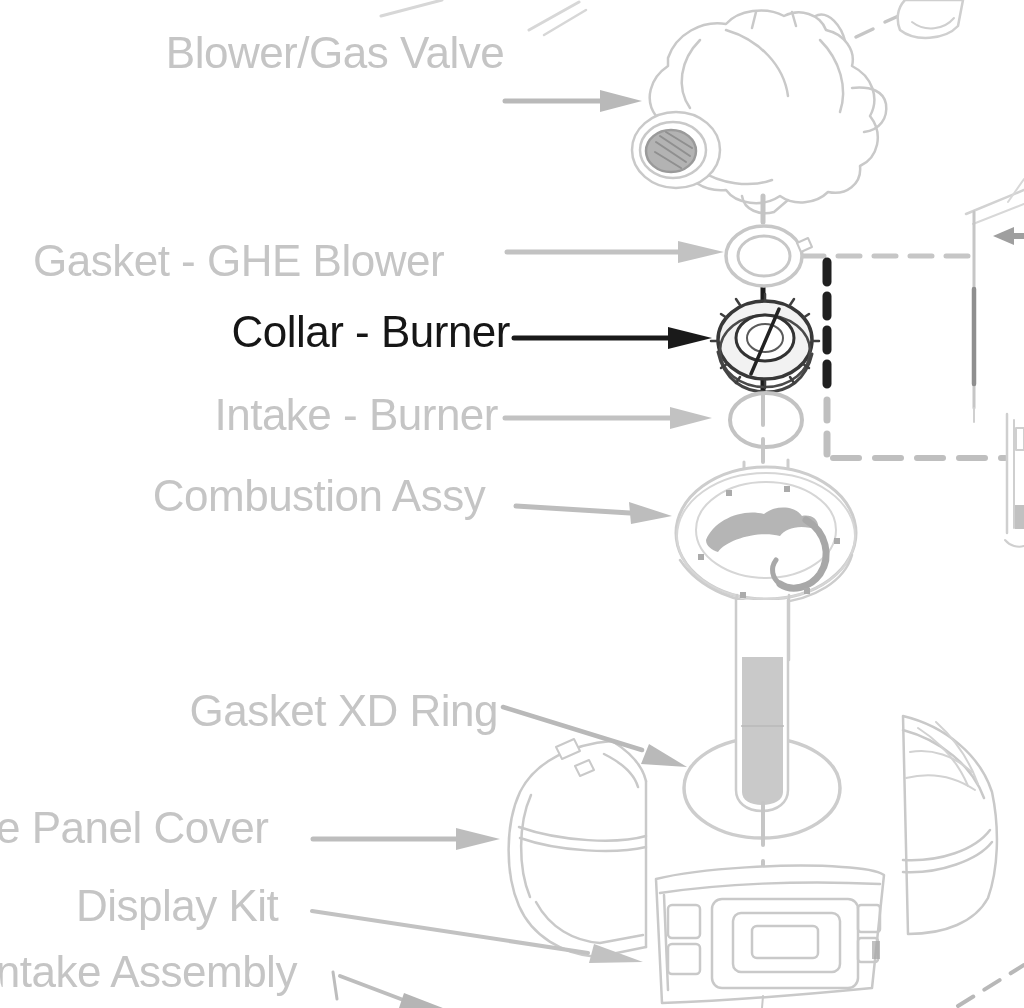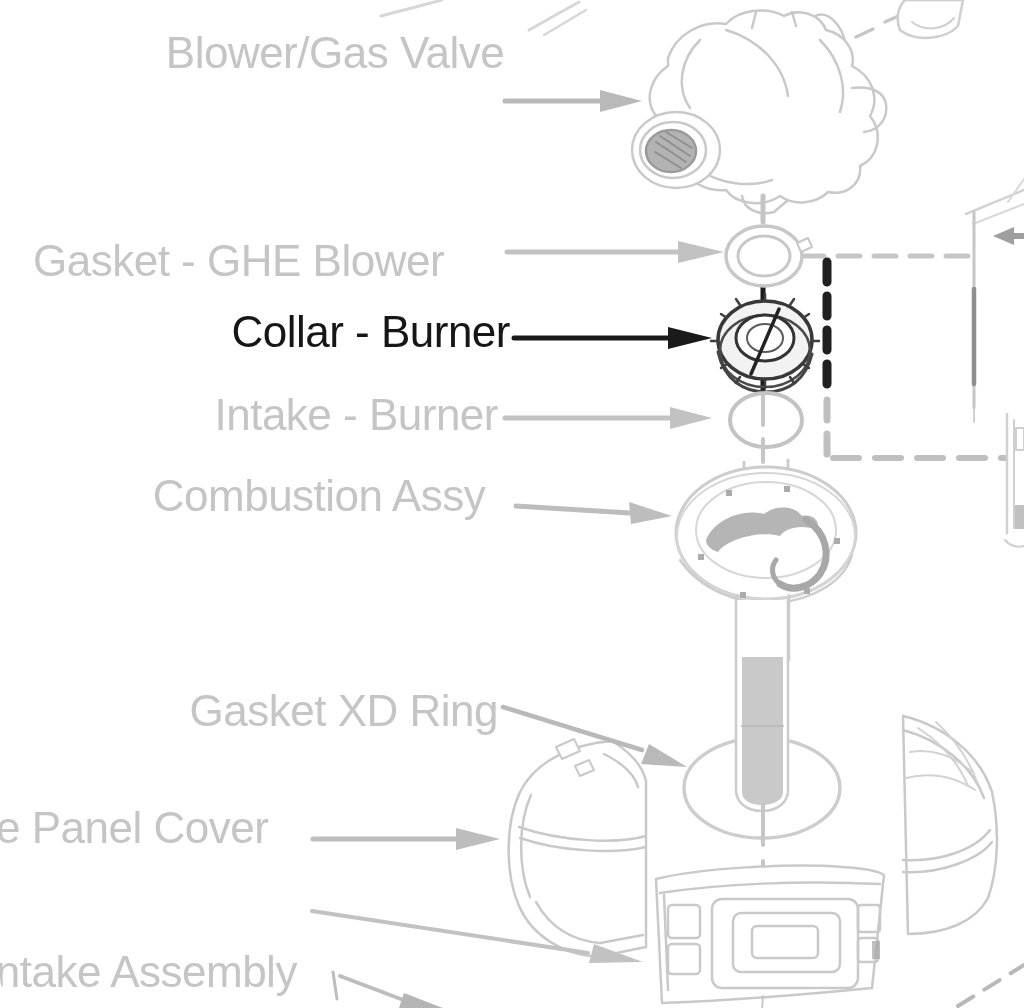--- a/index.html
+++ b/index.html
@@ -280,16 +280,17 @@
   <div class="label right" style="left:138px;top:389px;width:360px;">Intake - Burner</div>
 
   <div class="label two-line center" style="left:93px;top:471px;width:452px;line-height:50px;">
     <span>Combustion Assy</span><br>
   </div>
 
   <div class="label right" style="left:138px;top:653px;width:360px;margin-top:32px;">Gasket XD Ring</div>
 
   <div class="label" style="left:-4px;top:802px;">e Panel Cover</div>
 
+  <div class="label" style="left:76px;top:880px;">Display Kit</div>
 
   <div class="label" style="left:-16px;top:946px;">Intake Assembly</div>
 
 </div>
 
 </body></html>

